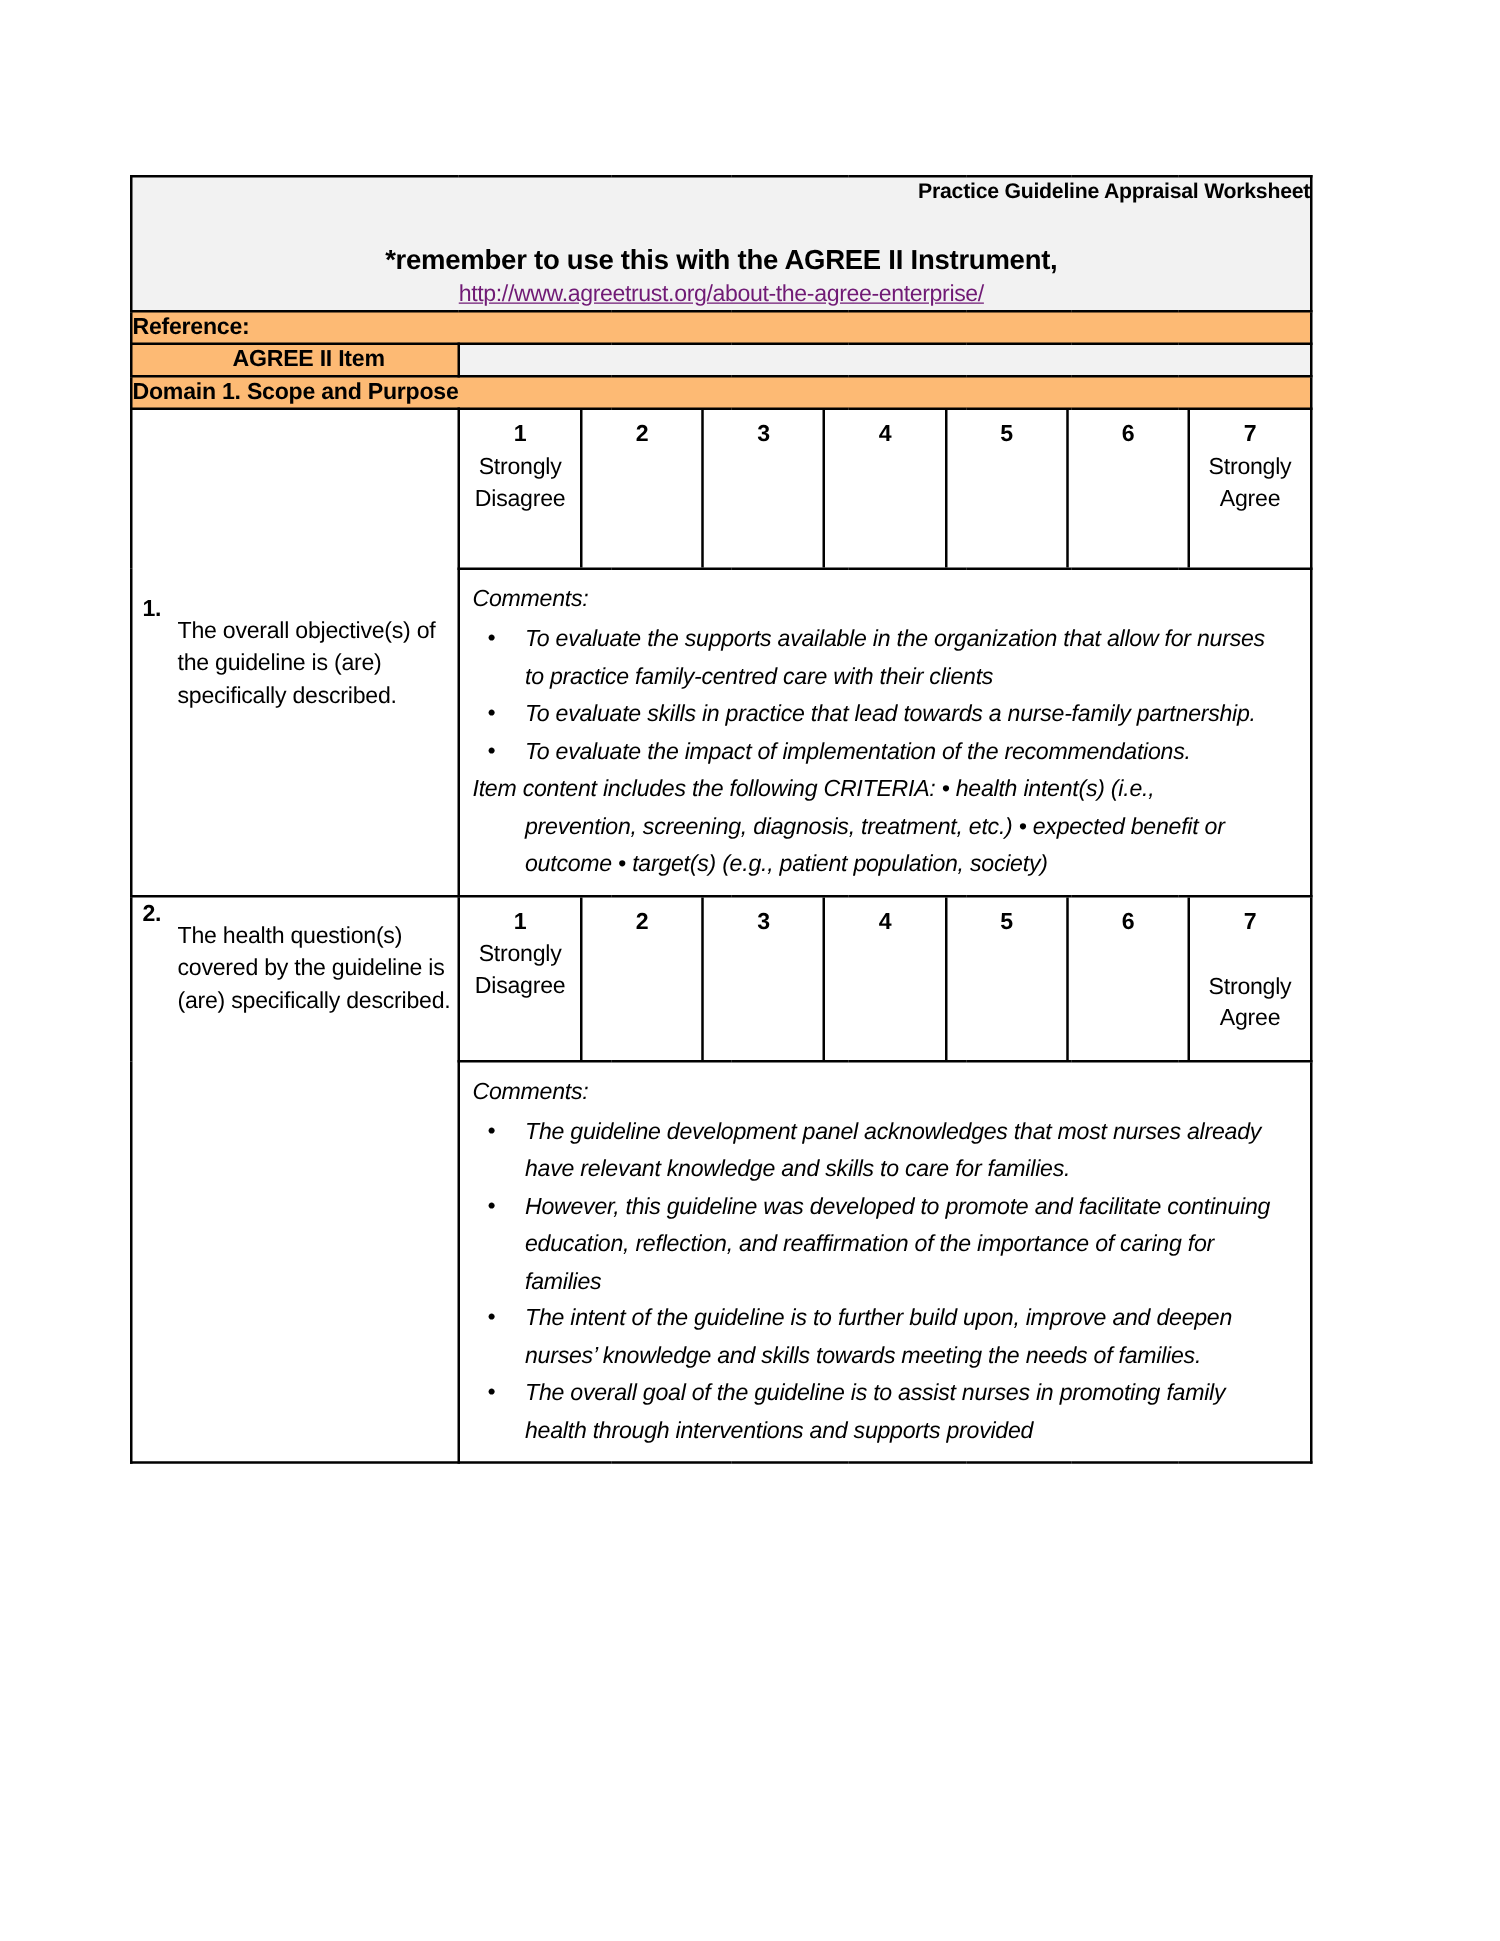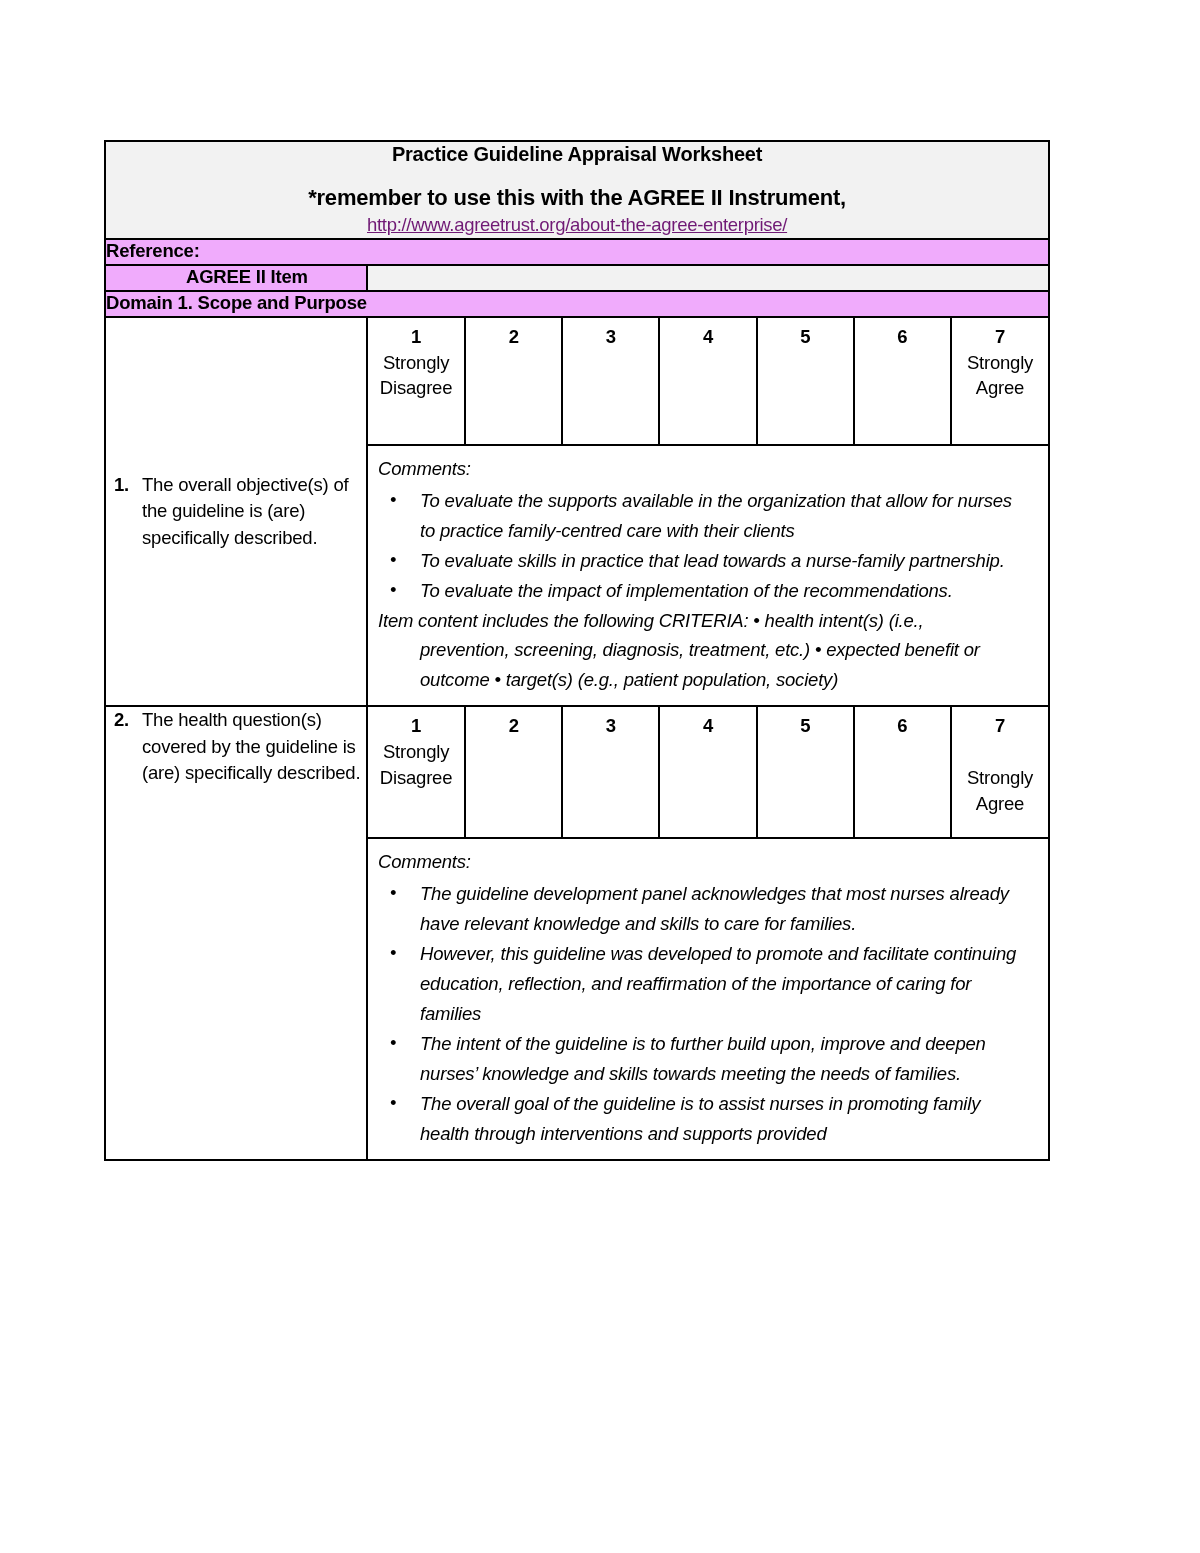--- a/index.html
+++ b/index.html
@@ -37,46 +37,47 @@
     padding: 0;
   }
 
   
   .title-cell {
     background: #f2f2f2;
     text-align: center;
     padding: 14px 10px 12px 10px;
   }
   .doc-title {
-    font-size: 20px;
+    font-size: 17px;
     font-weight: bold;
     letter-spacing: -0.2px;
     line-height: 1.25;
-    margin-bottom: 16px;
+    margin-bottom: 30px;
+    text-align: right;
   }
   .subtitle-line {
     font-size: 22px;
     font-weight: bold;
     line-height: 1.35;
     letter-spacing: -0.2px;
   }
   .subtitle-link {
     display: block;
     font-size: 18.5px;
     font-weight: normal;
     color: #701a75;
     text-decoration: underline;
     line-height: 1.35;
     letter-spacing: -0.3px;
     word-break: break-all;
   }
 
   
   .bar-cell {
-    background: #f0abfc;
+    background: #fdba74;
     font-size: 18.5px;
     font-weight: bold;
     letter-spacing: -0.2px;
     padding: 5px 0 5px 10px;
     height: 24px;
   }
   .bar-cell.indented {
     padding-left: 80px;
   }
   .bar-blank {
@@ -99,20 +100,21 @@
   }
   .item-num {
     font-weight: bold;
     width: 36px;
     flex: 0 0 36px;
     padding-left: 8px;
     box-sizing: border-box;
   }
   .item-text {
     flex: 1 1 auto;
+    margin-top: 17px;
   }
 
   
   .scale-table {
     width: 100%;
     border-collapse: collapse;
     table-layout: fixed;
   }
   .scale-table td {
     border: 0;

